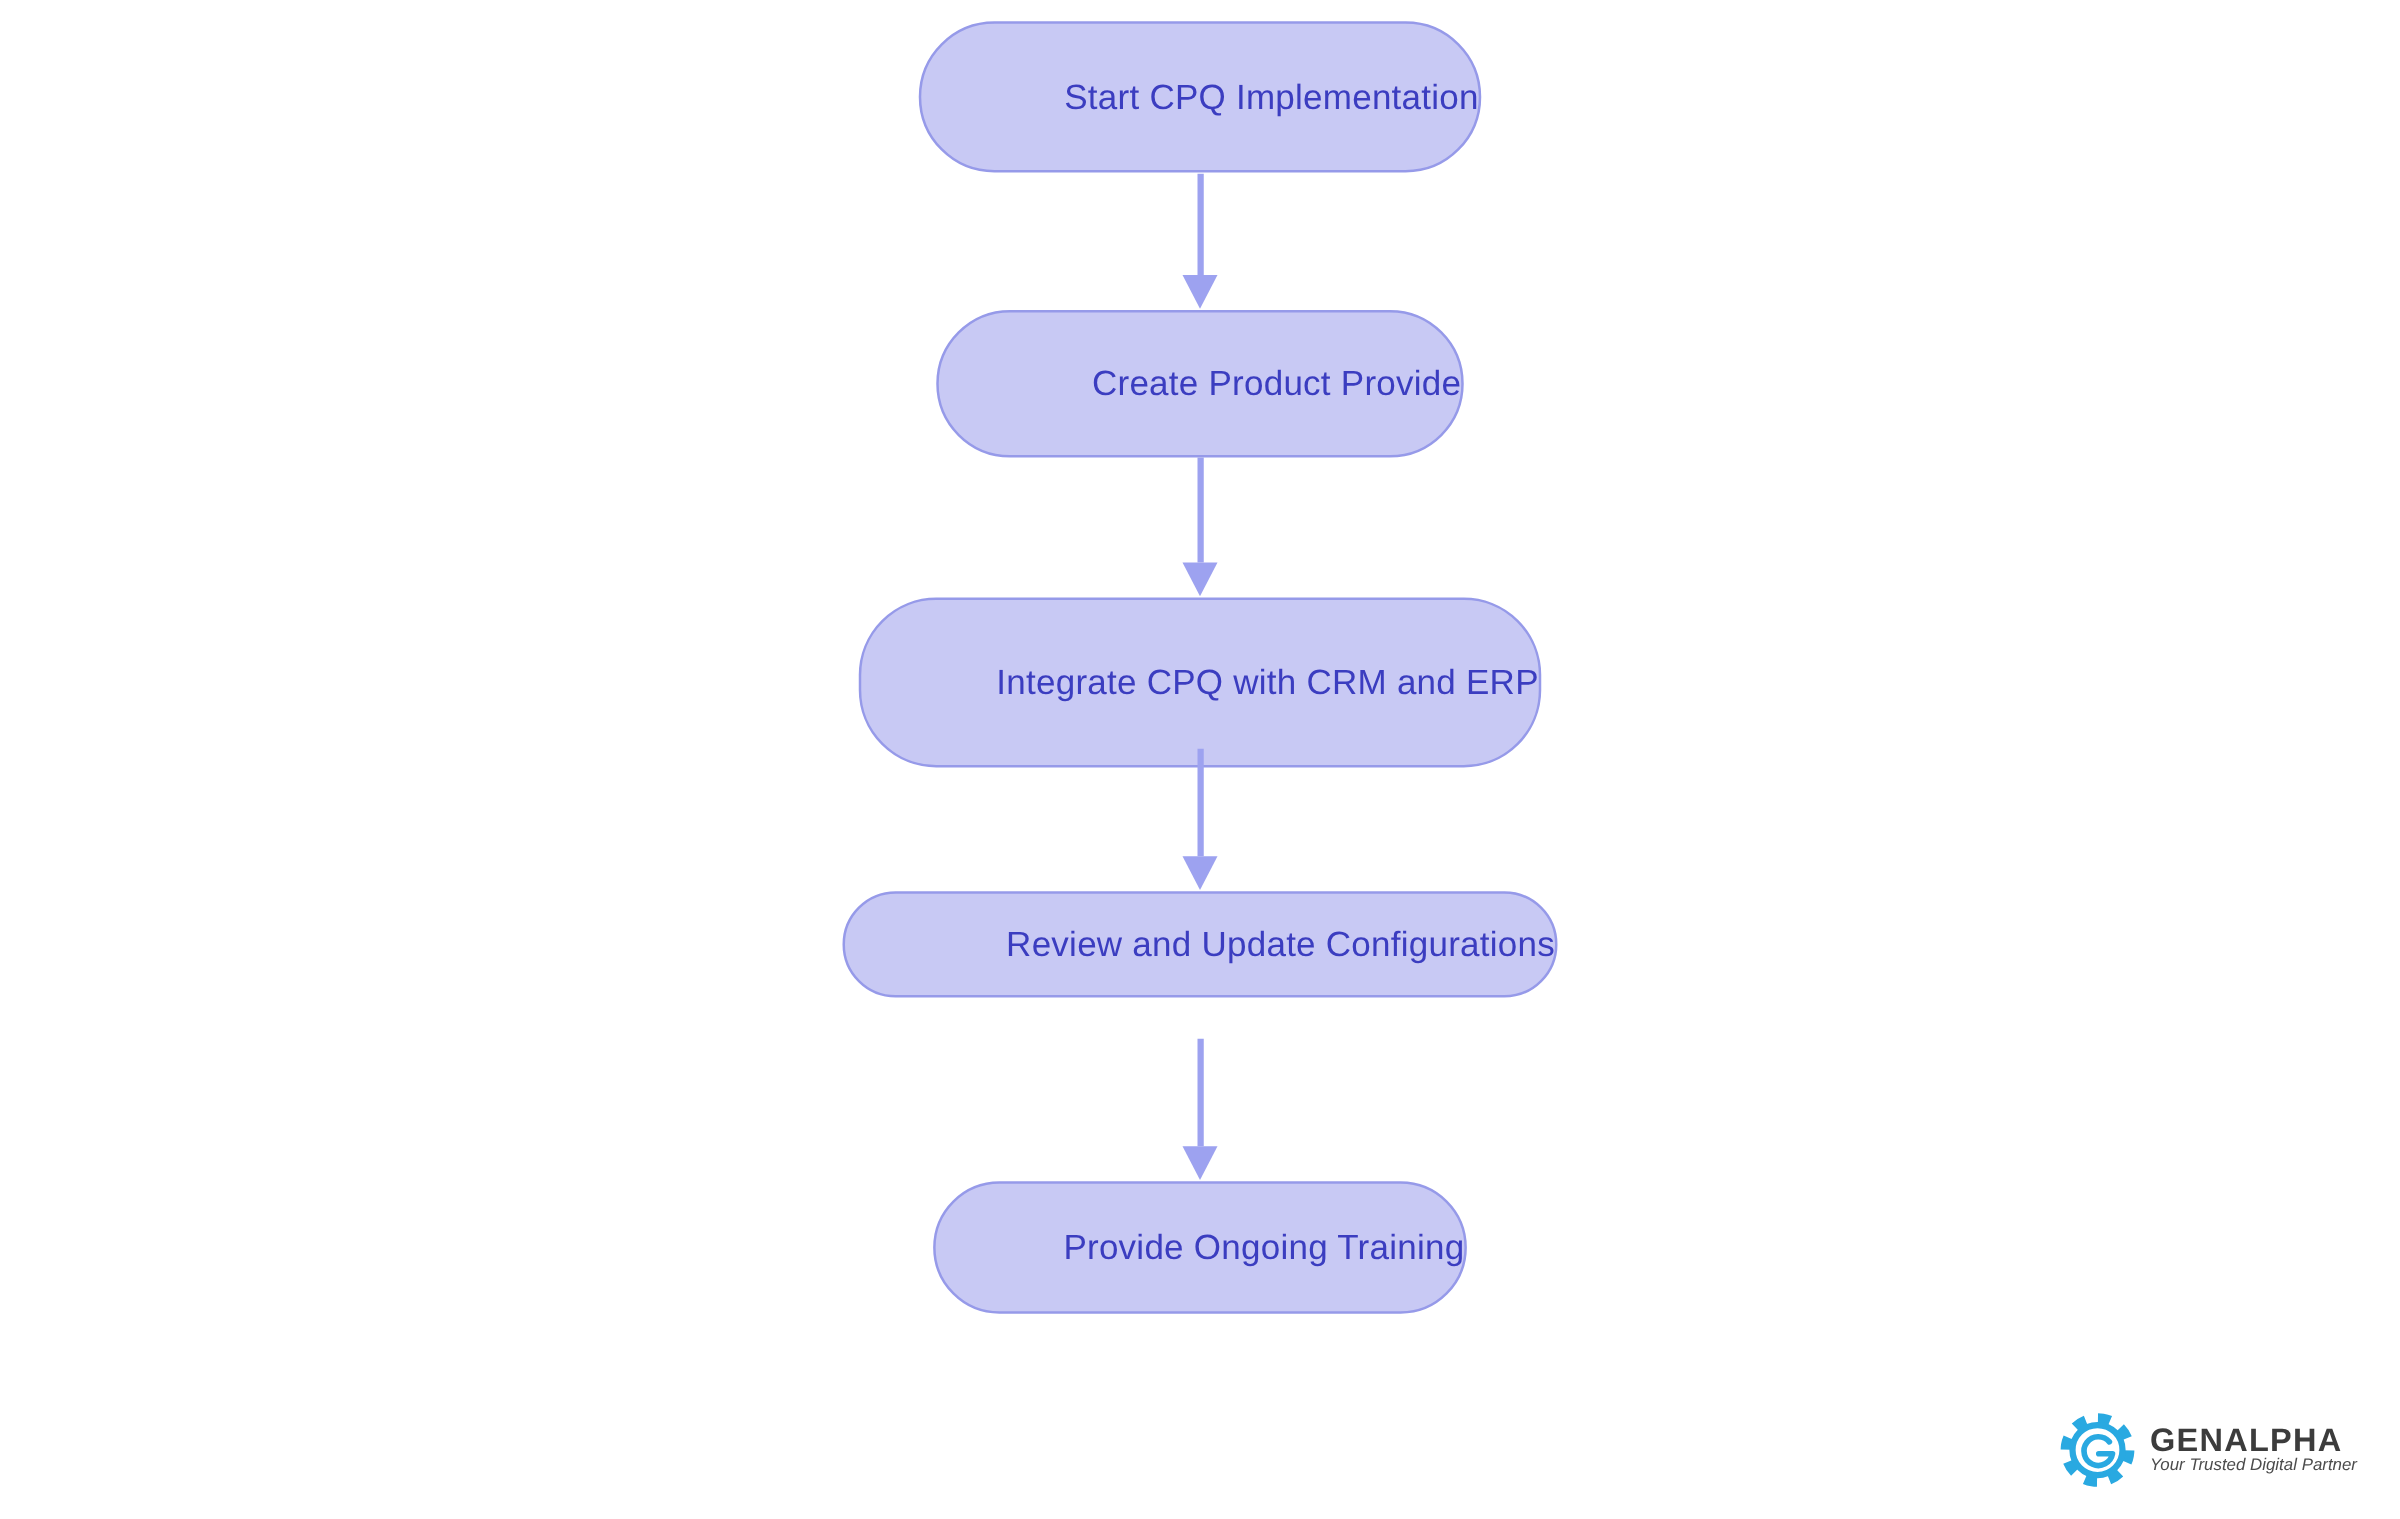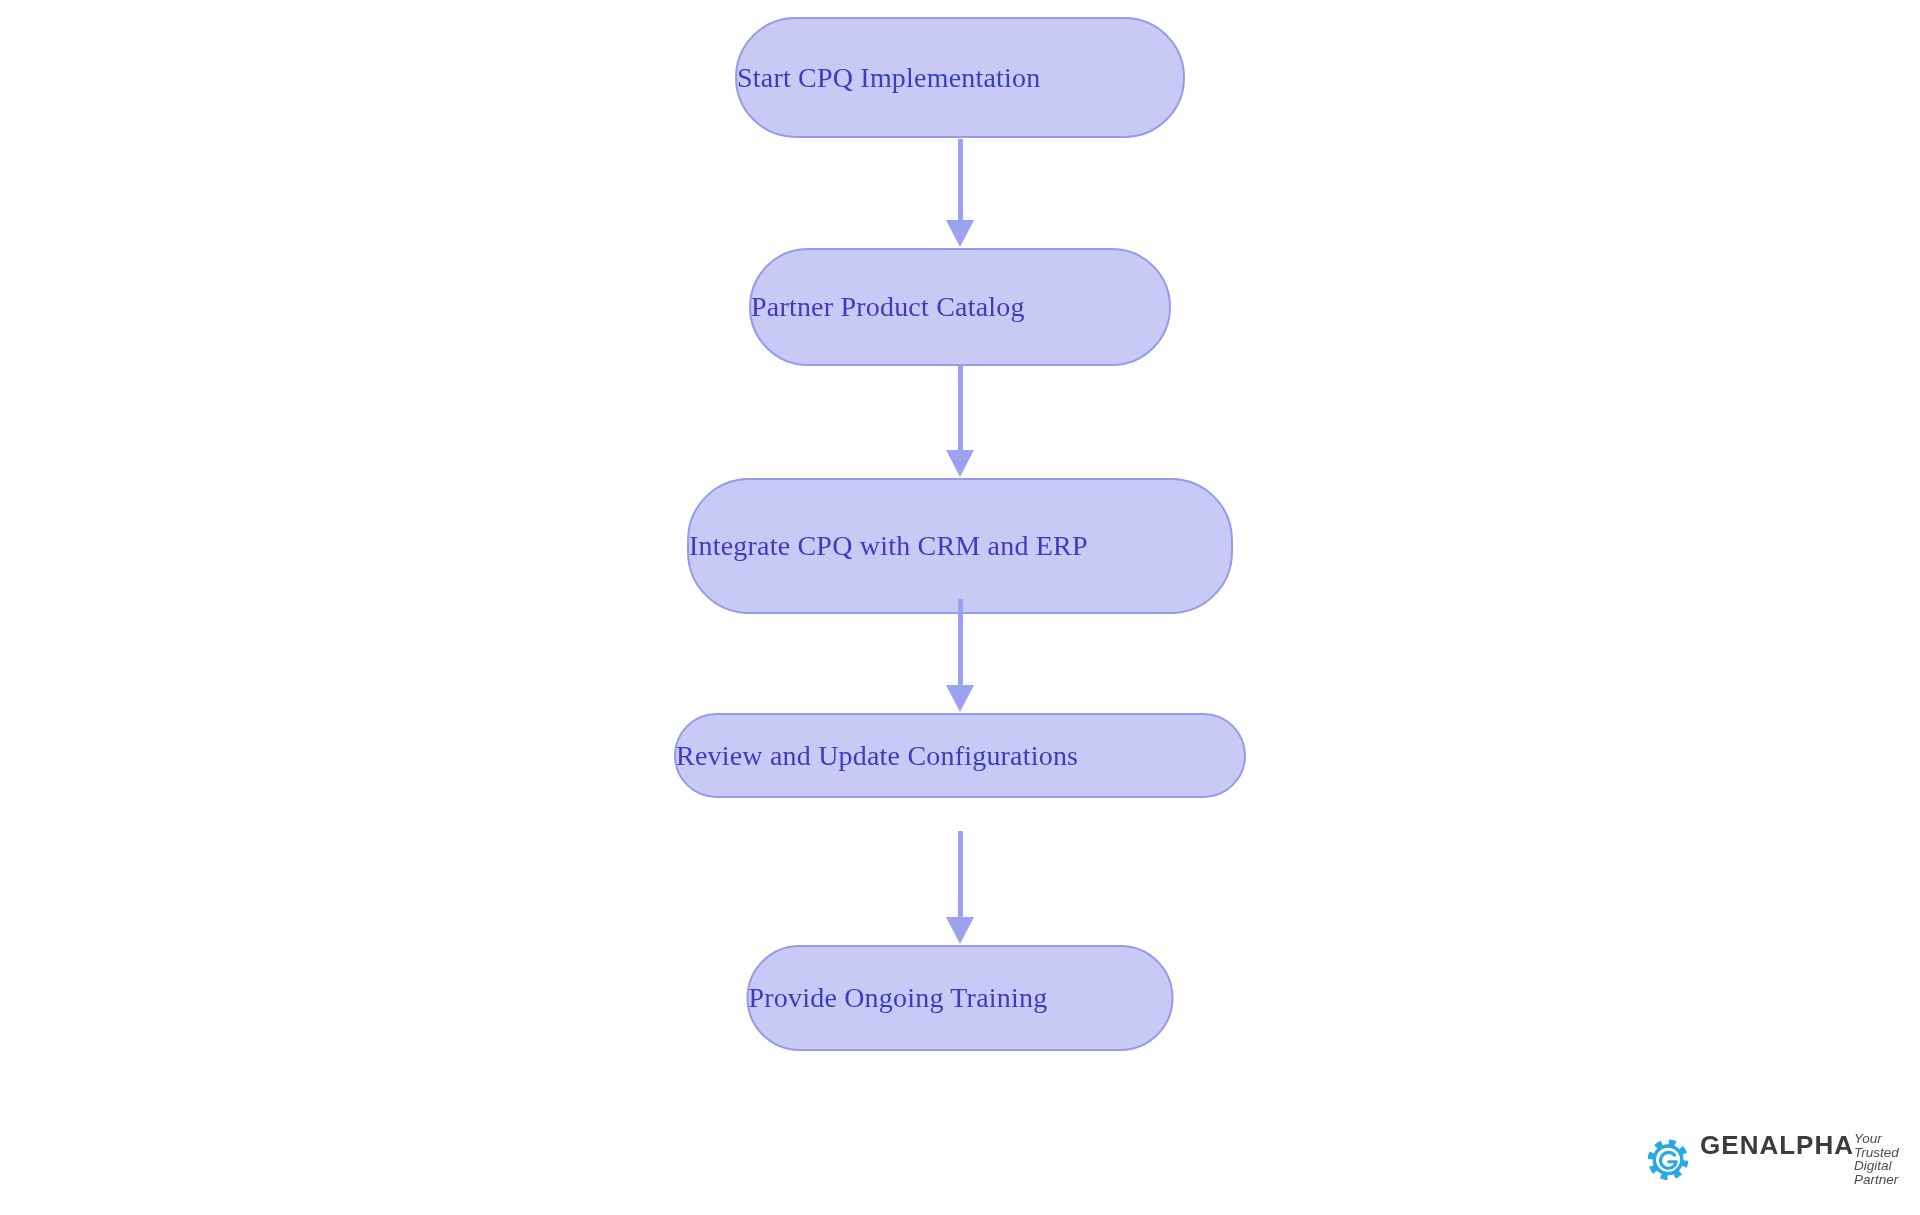--- a/index.html
+++ b/index.html
@@ -19,23 +19,22 @@
   
   .node {
     position: absolute;
     left: 50%;
     transform: translateX(-50%);
     background: var(--node-fill, #c8c9f4);
     border: 2px solid var(--node-border, #969ae9);
     border-radius: 62px;
     display: flex;
     align-items: center;
-    justify-content: flex-start;
+    justify-content: flex-end;
     box-sizing: border-box;
-    font-family: Liberation Serif, serif;
   }
   .node span {
     color: var(--node-text, #3b3dc0);
     font-size: 28px;
     letter-spacing: 0.2px;
     white-space: nowrap;
   }
   .n1 { top: 17px;  width: 450px; height: 121px; }
   .n2 { top: 248px; width: 422px; height: 118px; }
   .n3 { top: 478px; width: 546px; height: 136px; }
@@ -72,21 +71,21 @@
   
   .brand {
     position: absolute;
     left: 1646px;
     top: 1126px;
     display: flex;
     align-items: center;
     gap: 10px;
   }
   .brand .mark { width: 64px; height: 66px; display: block; }
-  .brand .text { display: flex; flex-direction: row; justify-content: center; }
+  .brand .text { display: flex; flex-direction: column; justify-content: center; }
   .brand .name {
     font-size: 26px;
     font-weight: bold;
     letter-spacing: 1px;
     color: var(--brand-name, #3c3c3c);
     line-height: 1.0;
   }
   .brand .tagline {
     font-size: 13.5px;
     font-style: italic;
@@ -97,21 +96,21 @@
 </style>
 </head>
 <body>
 
 <div class="canvas">
 
   <div class="node n1">
     <span>Start CPQ Implementation</span>
   </div>
   <div class="node n2">
-    <span>Partner Product Catalog</span>
+    <span>Create Product Provide</span>
   </div>
   <div class="node n3">
     <span>Integrate CPQ with CRM and ERP</span>
   </div>
   <div class="node n4">
     <span>Review and Update Configurations</span>
   </div>
   <div class="node n5">
     <span>Provide Ongoing Training</span>
   </div>

